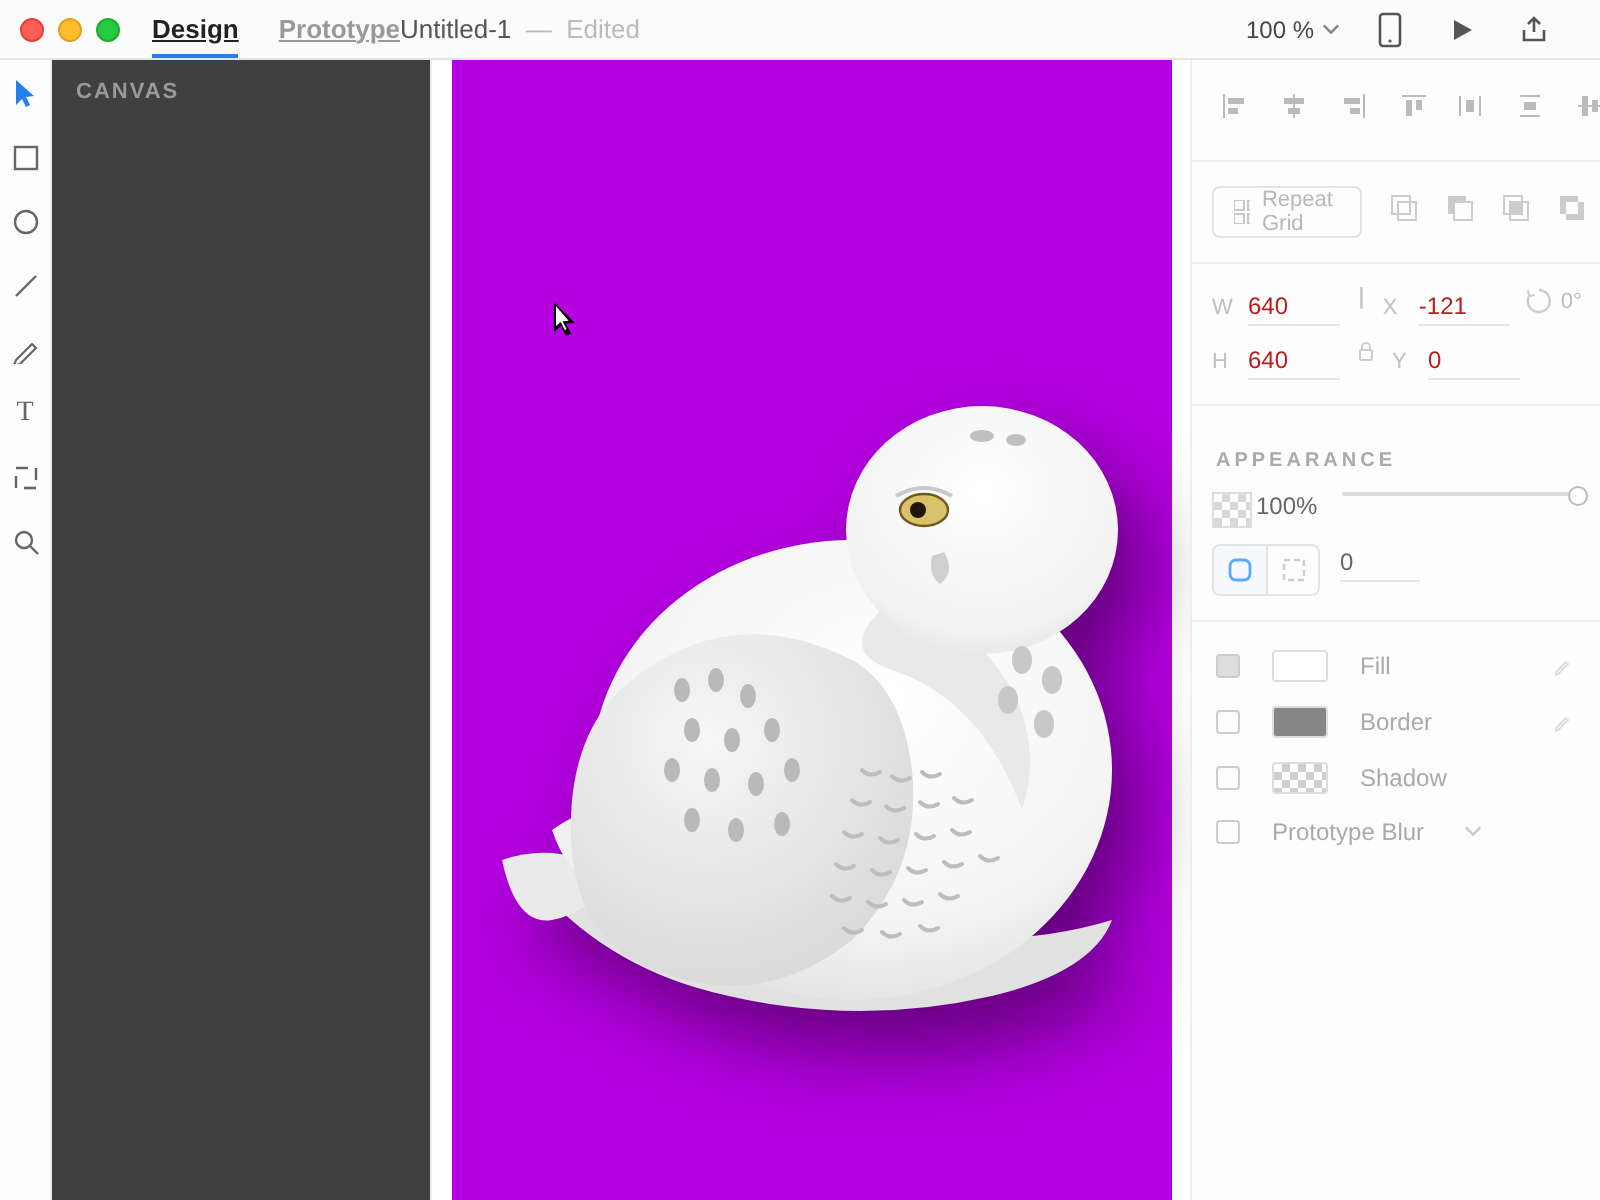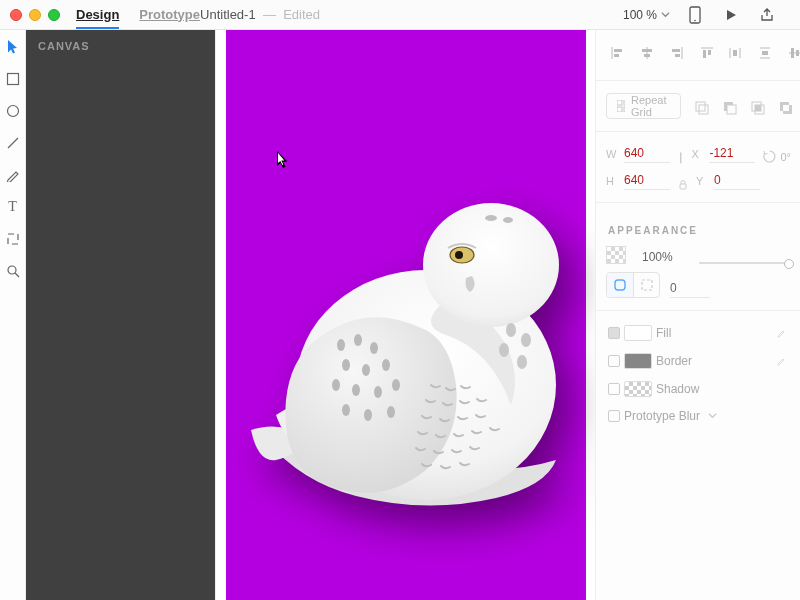--- a/index.html
+++ b/index.html
@@ -66,21 +66,21 @@
     width: 330px; height: 320px;
     left: 20px; top: 160px;
     filter: drop-shadow(15px 20px 20px rgba(0,0,0,0.45));
   }
 
   
   .inspector {
     width: 205px; border-left: 1px solid #eee; background: #fdfdfd;
     font-size: 11px; color: #777; padding: 8px 0 0 0;
   }
-  .row { display: flex; align-items: flex-end; padding: 4px 10px; gap: 6px; }
+  .row { display: flex; align-items: flex-start; padding: 4px 10px; gap: 6px; }
   .align-row svg, .boolrow svg { color: #bbb; }
   .iconbtn { width: 22px; height: 22px; display:flex; align-items:center; justify-content:center; }
   .pillbtn {
     height: 26px; padding: 0 10px; border: 1px solid #e3e3e3; border-radius: 4px;
     display: inline-flex; align-items: center; gap: 6px; color: #b8b8b8; font-size: 11px;
   }
   .section-title {
     padding: 14px 12px 6px; letter-spacing: 2px; color: #aaa; font-size: 10px; font-weight: 600;
   }
   .field {
@@ -107,21 +107,21 @@
   }
   .slider { flex:1; height:2px; background:#ddd; border-radius:1px; margin-left:10px; position:relative;}
   .slider::after{content:"";position:absolute;right:-4px;top:-3px;width:8px;height:8px;border-radius:50%;background:#fff;border:1px solid #bbb;}
 
   .seg { display:flex; border:1px solid #e3e3e3; border-radius:4px; overflow:hidden;}
   .seg div{width:26px;height:24px;display:flex;align-items:center;justify-content:center;}
   .seg div+div{border-left:1px solid #e3e3e3;}
   .seg .on{background:#f5f9ff;}
   .cornerval{ width:40px; border-bottom:1px solid #e6e6e6; color:#666; font-size:12px; padding:2px 0; margin-left:10px;}
 
-  .style-row { display:flex; align-items:center; padding:6px 12px; gap:4px; color:#999; font-size:12px;}
+  .style-row { display:flex; align-items:center; padding:6px 12px; gap:16px; color:#999; font-size:12px;}
   .checkbox { width:12px;height:12px;border:1px solid #ccc;border-radius:2px;display:inline-block;}
   .checkbox.on{ background:#ddd;}
   .swatch{ width:28px;height:16px;border:1px solid #ddd;border-radius:2px;}
   .swatch.white{background:#fff;}
   .swatch.grey{background:#868686;}
   .swatch.check{
     background:
       linear-gradient(45deg,#cfcfcf 25%,transparent 25%,transparent 75%,#cfcfcf 75%),
       linear-gradient(45deg,#cfcfcf 25%,#fff 25%,#fff 75%,#cfcfcf 75%);
     background-size: 8px 8px; background-position: 0 0, 4px 4px;
@@ -458,21 +458,21 @@
       <div class="field">
         <span class="lab">Y</span>
         <span class="val">0</span>
       </div>
     </div>
 
     <hr class="sep">
 
     <div class="section-title">APPEARANCE</div>
 
-    <div class="row opacity-row" style="gap:16px;">
+    <div class="row opacity-row" style="gap:2px;">
       <span class="swatchOp"></span>
       <span style="color:#666;font-size:12px;">100%</span>
       <div class="slider"></div>
     </div>
 
     <div class="row" style="gap:0;">
       <div class="seg">
         <div class="on">
           <svg width="14" height="14">
               <rect x="2" y="2" width="10" height="10" rx="3" fill="none" stroke="#5aa9ff" stroke-width="1.4"></rect>

